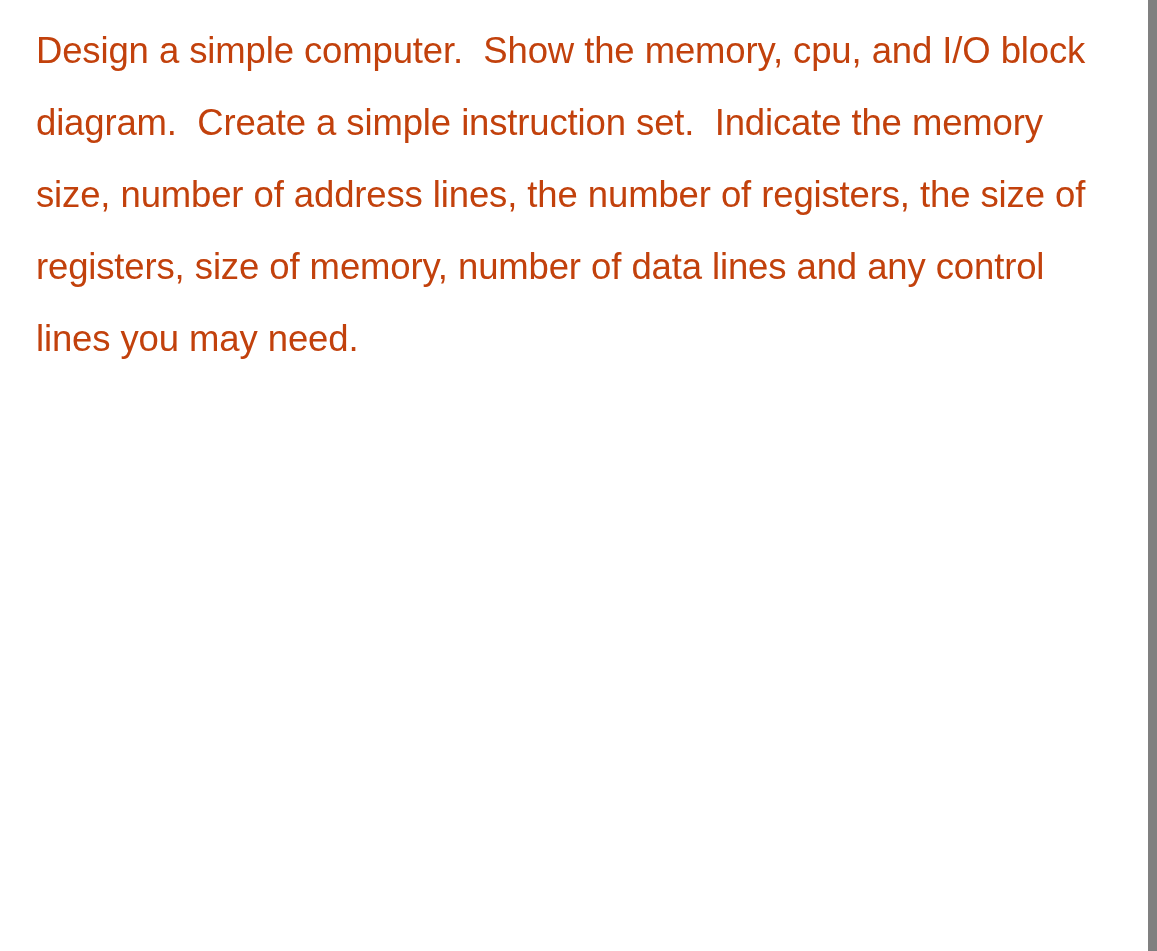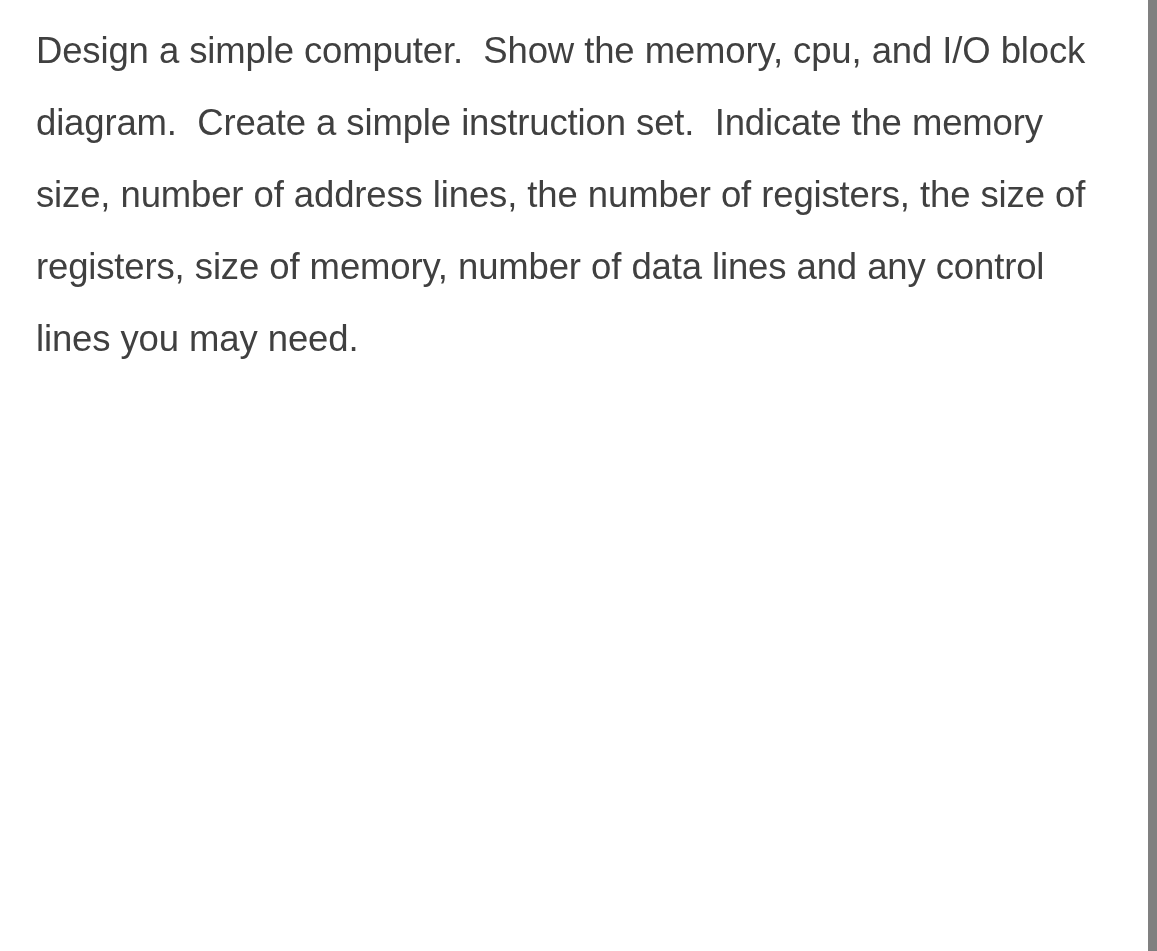--- a/index.html
+++ b/index.html
@@ -46,21 +46,21 @@
     box-sizing: border-box;
   }
 
   .prompt-text {
     margin: 0;
     padding: 0;
     font-family: "Liberation Sans", sans-serif;
     font-size: 36.5px;
     line-height: 72px;
     font-weight: 400;
-    color: #404040;
+    color: #c2410c;
     letter-spacing: -0.15px;
     word-spacing: 0.2px;
     text-align: left;
     white-space: pre-wrap;
     -webkit-font-smoothing: antialiased;
   }
 
   
   .edge-bar {
     position: absolute;

